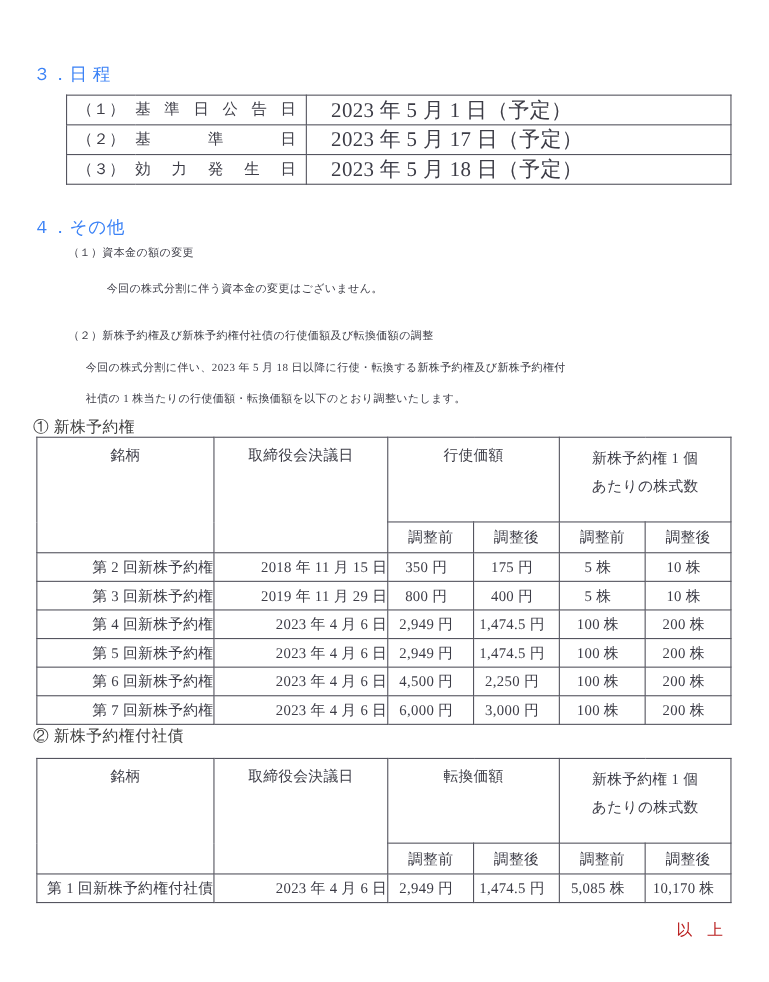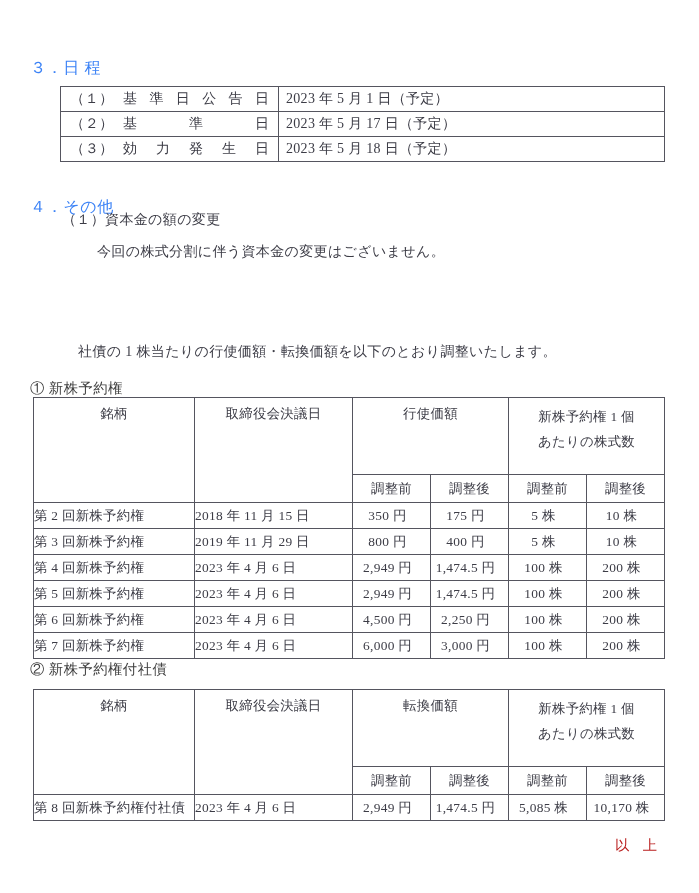--- a/index.html
+++ b/index.html
@@ -24,24 +24,25 @@
   
   .sec-heading {
     position: absolute;
     font-size: 16px;
     letter-spacing: 0.6px;
     white-space: nowrap;
     color: #3b82f6;
   }
   .para {
     position: absolute;
-    font-size: 14px;
+    font-size: 10px;
     letter-spacing: 0.35px;
     white-space: nowrap;
     color: #3c3c46;
+    margin-top: 12px;
   }
   .tbl-caption {
     position: absolute;
     font-size: 14.3px;
     letter-spacing: 0.5px;
     white-space: nowrap;
     color: #404040;
   }
   .closing {
     position: absolute;
@@ -85,23 +86,23 @@
     border-left: none;
     padding-right: 9px;
   }
   #schedule-table .lbl-txt span {
     display: block;
     text-align: justify;
     text-align-last: justify;
     font-size: 14px;
   }
   #schedule-table .val {
-    padding-left: 7px;
+    padding-left: 22px;
     letter-spacing: 0.3px;
-    font-size: 14px;
+    font-size: 19px;
   }
 
   
   .warrant-table {
     left: 33px;
     width: 632px;
   }
   .warrant-table td {
     font-size: 13.4px;
     letter-spacing: 0.3px;
@@ -122,21 +123,21 @@
   .warrant-table .h-top.two-line {
     line-height: 1.85;
   }
   .warrant-table .h-sub {
     height: 27px;
     text-align: center;
   }
   .warrant-table .body-row td {
     height: 25px;
   }
-  .warrant-table .cell-c { text-align: left; }
+  .warrant-table .cell-c { text-align: right; }
   .warrant-table .cell-r { text-align: center; padding-right: 8px; }
 
   #warrant-table-1 { top: 397px; }
   #warrant-table-2 { top: 689px; }
 </style>
 </head>
 <body>
 
 <div class="page">
 
@@ -166,20 +167,22 @@
         <td class="val">2023 年 5 月 18 日（予定）</td>
       </tr>
     </tbody>
   </table>
 
   <div class="sec-heading" style="left:30px; top:197px;">４．その他</div>
 
   <div class="para" style="left:62px; top:211px;">（１）資本金の額の変更</div>
   <div class="para" style="left:97px; top:243px;text-align:right;">今回の株式分割に伴う資本金の変更はございません。</div>
 
+  <div class="para" style="left:62px; top:286px;">（２）新株予約権及び新株予約権付社債の行使価額及び転換価額の調整</div>
+  <div class="para" style="left:78px; top:315px;">今回の株式分割に伴い、2023 年 5 月 18 日以降に行使・転換する新株予約権及び新株予約権付</div>
   <div class="para" style="left:78px; top:343px;">社債の 1 株当たりの行使価額・転換価額を以下のとおり調整いたします。</div>
 
   <div class="tbl-caption" style="left:30px; top:379px;">① 新株予約権</div>
 
   <table class="warrant-table" id="warrant-table-1">
     <tbody>
       <tr>
         <td class="c-name h-top" rowspan="2">銘柄</td>
         <td class="c-date h-top" rowspan="2">取締役会決議日</td>
         <td class="h-top" colspan="2">行使価額</td>
@@ -259,21 +262,21 @@
           <div>あたりの株式数</div>
         </td>
       </tr>
       <tr>
         <td class="c-p1 h-sub">調整前</td>
         <td class="c-p2 h-sub">調整後</td>
         <td class="c-s1 h-sub">調整前</td>
         <td class="c-s2 h-sub">調整後</td>
       </tr>
       <tr class="body-row">
-        <td class="cell-c">第 8 回新株予約権付社債</td>
+        <td class="cell-c">第 1 回新株予約権付社債</td>
         <td class="cell-c">2023 年 4 月 6 日</td>
         <td class="cell-r">2,949 円</td>
         <td class="cell-r">1,474.5 円</td>
         <td class="cell-r">5,085 株</td>
         <td class="cell-r">10,170 株</td>
       </tr>
     </tbody>
   </table>
 
   <div class="closing" style="left:615px; top:836px;">以 上</div>

